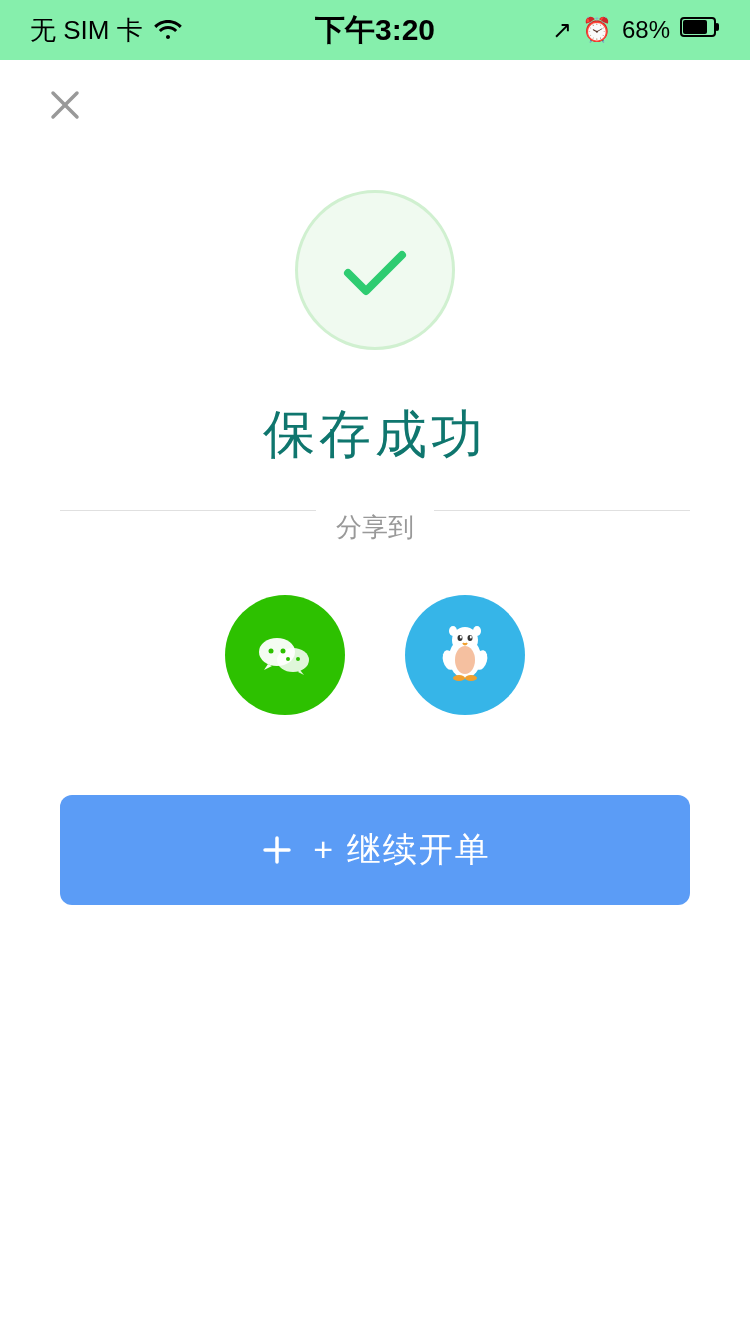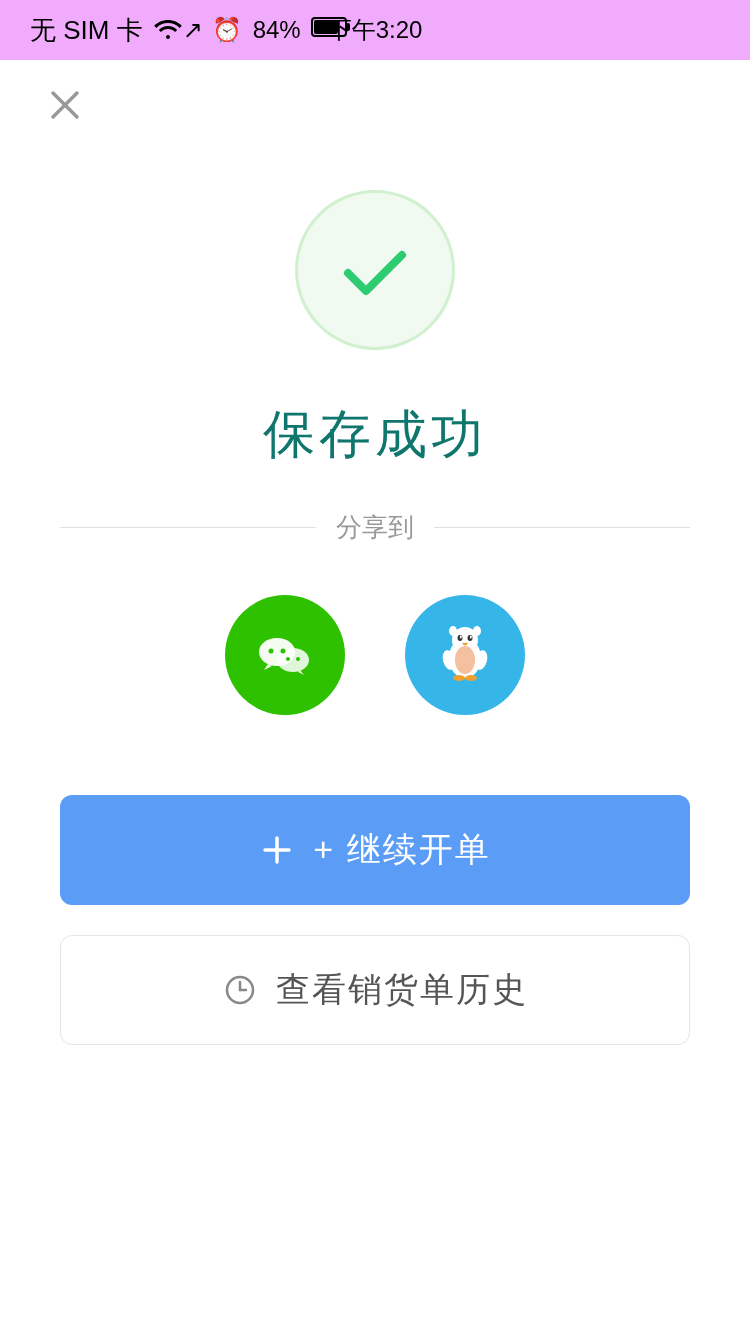--- a/index.html
+++ b/index.html
@@ -10,38 +10,39 @@
       min-height: 1334px;
       background: #ffffff;
       font-family: -apple-system, "PingFang SC", "Helvetica Neue", sans-serif;
       position: relative;
     }
 
     
     .status-bar {
       width: 100%;
       height: 60px;
-      background: #f0abfc;
-      display: flex;
-      align-items: center;
+      background: #86efac;
+      display: flex;
+      align-items: center;
+      justify-content: space-between;
       padding: 0 30px;
     }
 
     .status-bar-left {
       display: flex;
       align-items: center;
       gap: 10px;
       font-size: 26px;
       color: #000;
       font-weight: 500;
     }
 
     .status-bar-center {
-      font-size: 24px;
-      font-weight: 400;
+      font-size: 30px;
+      font-weight: 700;
       color: #000;
       position: absolute;
       left: 50%;
       transform: translateX(-50%);
     }
 
     .status-bar-right {
       display: flex;
       align-items: center;
       gap: 10px;
@@ -106,21 +107,20 @@
       width: 100%;
       margin: 40px 0;
       display: flex;
       flex-direction: column;
       align-items: center;
     }
 
     .share-divider-row {
       width: 100%;
       display: flex;
-      align-items: center;
       padding: 0 60px;
       margin-bottom: 50px;
     }
 
     .share-line {
       flex: 1;
       height: 1px;
       background: #e0e0e0;
     }
 
@@ -209,21 +209,21 @@
         <path d="M15 18c1.1 0 2 .9 2 2s-.9 2-2 2-2-.9-2-2 .9-2 2-2z" fill="#000"></path>
         <path d="M15 12c2.8 0 5.3 1.1 7.1 3l2.1-2.1C21.7 10.4 18.5 9 15 9s-6.7 1.4-9.2 3.9l2.1 2.1C9.7 13.1 12.2 12 15 12z" fill="#000"></path>
         <path d="M15 6c4.6 0 8.7 1.9 11.7 4.9l2.1-2.1C25.5 5.4 20.6 3 15 3S4.5 5.4 1.2 8.8l2.1 2.1C6.3 7.9 10.4 6 15 6z" fill="#000"></path>
       </svg>
     </span>
   </div>
   <div class="status-bar-center">下午3:20</div>
   <div class="status-bar-right">
     <span>↗</span>
     <span>⏰</span>
-    <span>84%</span>
+    <span>68%</span>
     <span>
       <svg width="40" height="22" viewBox="0 0 40 22">
         <rect x="1" y="2" width="34" height="18" rx="3" ry="3" fill="none" stroke="#000" stroke-width="2"></rect>
         <rect x="35" y="7" width="4" height="8" rx="2" fill="#000"></rect>
         <rect x="3" y="4" width="24" height="14" rx="2" fill="#000"></rect>
       </svg>
     </span>
   </div>
 </div>
 
@@ -303,21 +303,13 @@
 <div class="actions-section">
   <button class="action-btn action-btn-primary">
     <svg width="36" height="36" viewBox="0 0 36 36" fill="none">
       <line x1="18" y1="6" x2="18" y2="30" stroke="white" stroke-width="3.5" stroke-linecap="round"></line>
       <line x1="6" y1="18" x2="30" y2="18" stroke="white" stroke-width="3.5" stroke-linecap="round"></line>
     </svg>
     <span class="action-btn-label">+ 继续开单</span>
   </button>
 
 
-  <button class="action-btn action-btn-secondary">
-    <svg width="36" height="36" viewBox="0 0 36 36" fill="none">
-      <circle cx="18" cy="18" r="13" stroke="#888" stroke-width="2.5" fill="none"></circle>
-      <line x1="18" y1="18" x2="18" y2="10" stroke="#888" stroke-width="2.5" stroke-linecap="round"></line>
-      <line x1="18" y1="18" x2="24" y2="18" stroke="#888" stroke-width="2.5" stroke-linecap="round"></line>
-    </svg>
-    <span class="action-btn-label">查看销货单历史</span>
-  </button>
 </div>
 
 </body></html>

